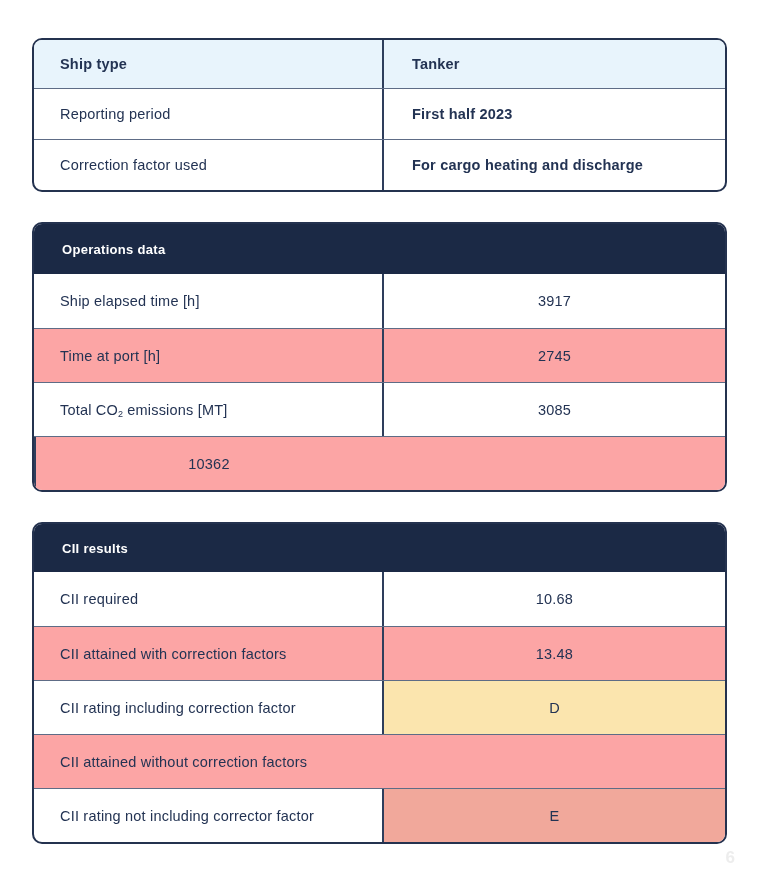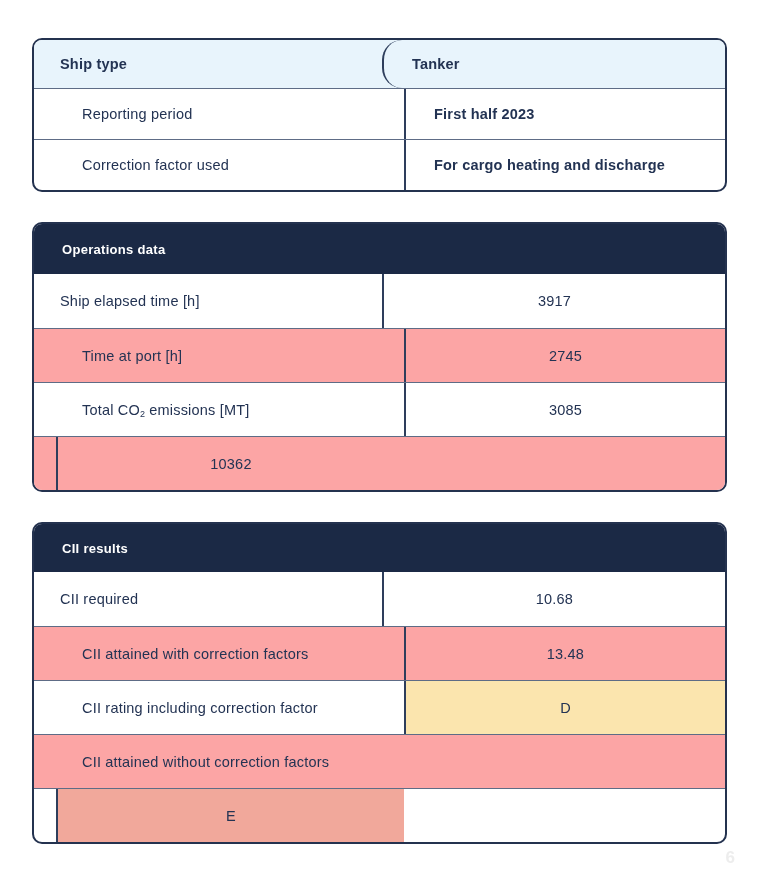--- a/index.html
+++ b/index.html
@@ -19,37 +19,37 @@
     border-radius: 10px;
     overflow: hidden;
     background: #ffffff;
   }
   .tbl + .tbl-gap { height: 30px; }
 
   .row {
     display: grid;
     grid-template-columns: 348px 1fr;
   }
-  .row + .row { border-top: 1.5px solid #5e6c86; padding-left: 22px; }
+  .row + .row { border-top: 1.5px solid #5e6c86; }
 
   .cell {
     display: flex;
     align-items: center;
     font-size: 14.5px;
     letter-spacing: 0.2px;
     color: #233353;
   }
   .cell.label { padding-left: 26px; padding-right: 14px; }
   .cell.value-left { padding-left: 28px; border-left: 2px solid #2e3e5c; font-weight: bold; }
   .cell.value-center { justify-content: center; text-align: center; border-left: 2px solid #2e3e5c; }
 
   
   .t-info .row { height: 51px; }
   .t-info .row.head { height: 48px; background: #e8f4fc; }
-  .t-info .row.head .cell { font-weight: 700; font-size: 14.5px; border-radius: 20px; }
+  .t-info .row.head .cell { font-weight: 700; font-size: 14.5px; }
 
   
   .bar {
     height: 50px;
     background: #1b2945;
     color: #ffffff;
     display: flex;
     align-items: center;
     padding-left: 28px;
     font-size: 13px;
@@ -140,19 +140,20 @@
       <div class="cell value-center">13.48</div>
     </div>
     <div class="row">
       <div class="cell label">CII rating including correction factor</div>
       <div class="cell value-center hl-yellow">D</div>
     </div>
     <div class="row alt">
       <div class="cell label">CII attained without correction factors</div>
     </div>
     <div class="row">
+      <div class="cell label">CII rating not including corrector factor</div>
       <div class="cell value-center hl-red">E</div>
     </div>
   </div>
 
 </div>
 
 <div class="page-num">6</div>
 
 </body></html>

